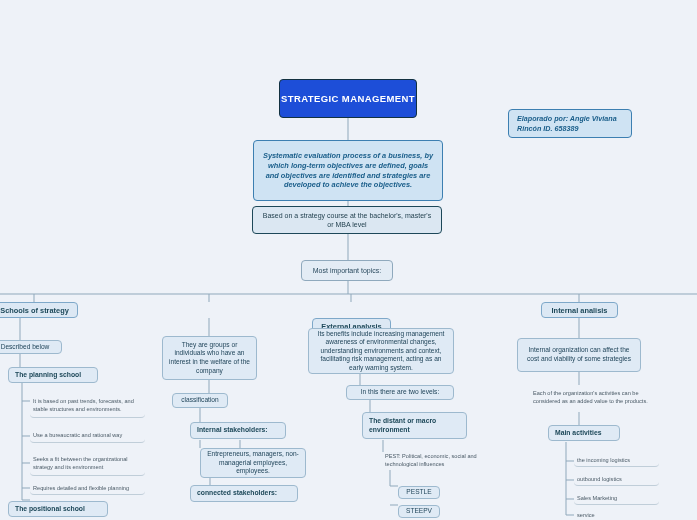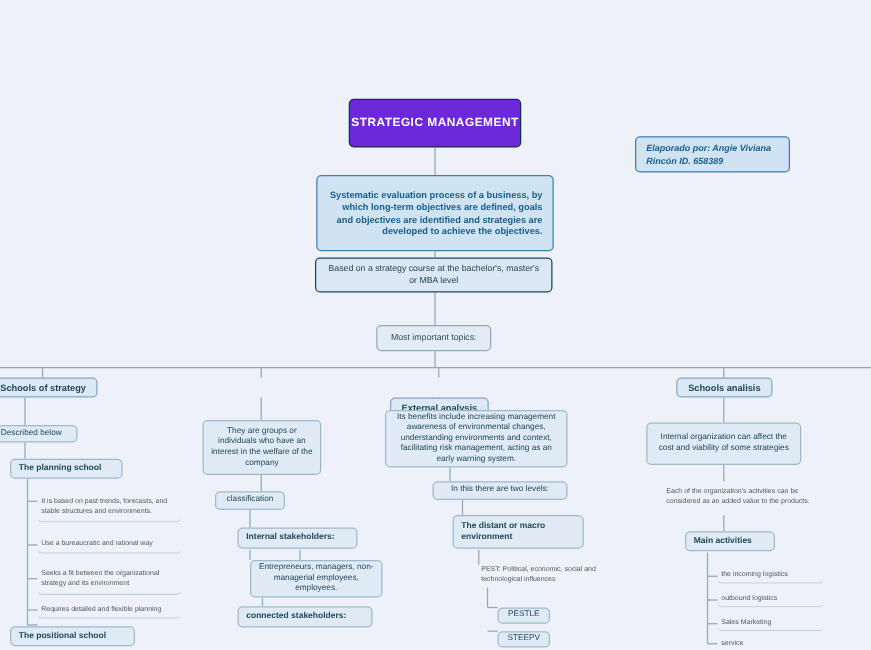--- a/index.html
+++ b/index.html
@@ -28,40 +28,40 @@
     display: flex;
     align-items: center;
     justify-content: center;
   }
   .node .txt {
     display: block;
     width: 100%;
   }
   
   .n-root {
-    background: #6d28d9;
+    background: #1d4ed8;
     border: 1px solid #123140;
     color: #ffffff;
     font-weight: bold;
     font-size: 9.5px;
     letter-spacing: 0.4px;
     line-height: 12px;
   }
   
   .n-def {
     background: #cfe3f3;
     border: 1px solid #3c7fb1;
     color: #1a5e8a;
     font-weight: bold;
     font-size: 7.4px;
     line-height: 9.6px;
     text-align: left;
     padding: 6px 8px;
   }
-  .n-def .txt { text-align: right; }
+  .n-def .txt { text-align: center; font-style: italic; }
   
   .n-based {
     background: #dbe7f2;
     border: 1px solid #1d4859;
     color: #1d3c4a;
     font-size: 7px;
     line-height: 9px;
     padding: 5px 8px;
   }
   
@@ -286,21 +286,21 @@
   </div>
 
   <div class="node n-l2" style="left:398px; top:486px; width:42px; height:13px;">
     <span class="txt">PESTLE</span>
   </div>
   <div class="node n-l2" style="left:398px; top:505px; width:42px; height:13px;">
     <span class="txt">STEEPV</span>
   </div>
 
   <div class="node n-l1" style="left:541px; top:302px; width:77px; height:16px;">
-    <span class="txt">Schools analisis</span>
+    <span class="txt">Internal analisis</span>
   </div>
 
   <div class="node n-l2" style="left:517px; top:338px; width:124px; height:34px;">
     <span class="txt">Internal organization can affect the cost and viability of some strategies</span>
   </div>
 
   <div class="node n-leaf" style="left:530px; top:388px; width:124px; height:20px;">
     <span class="txt">Each of the organization's activities can be considered as an added value to the products.</span>
   </div>
 

